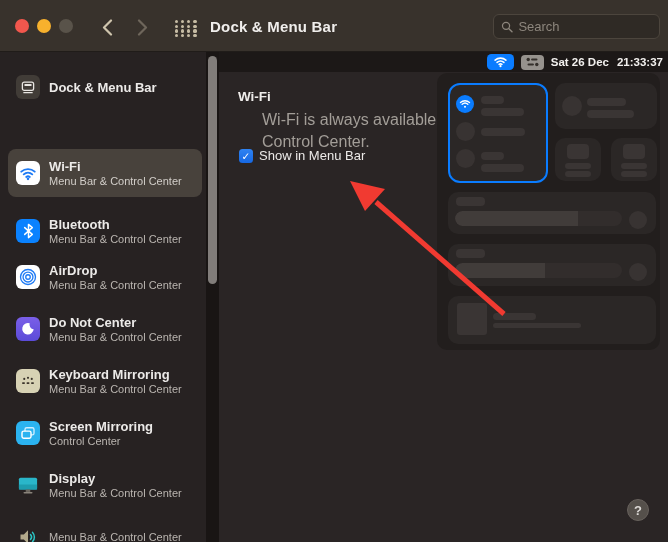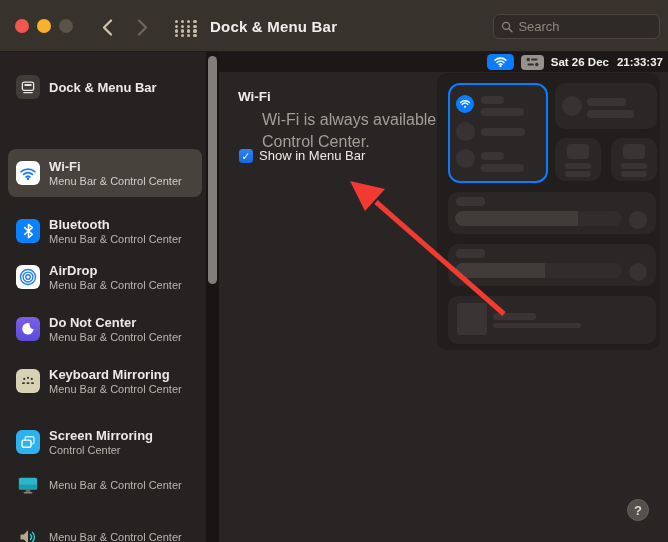--- a/index.html
+++ b/index.html
@@ -219,21 +219,21 @@
         <circle cx="12" cy="7.8" r="1.4" fill="#3a332a"></circle>
         <circle cx="17" cy="9.2" r="1.4" fill="#3a332a"></circle>
       </svg>
     </span>
     <span class="txt">
       <span class="t">Keyboard Mirroring</span>
       <span class="s">Menu Bar &amp; Control Center</span>
     </span>
   </div>
 
-  <div class="side-row" style="top:366px">
+  <div class="side-row" style="top:357px">
     <span class="sq" style="background:#2bb3f0">
       <svg width="18" height="18" viewBox="0 0 24 24">
         <rect x="8" y="5" width="12" height="9.5" rx="2.2" fill="none" stroke="#cfeeff" stroke-width="1.8"></rect>
         <rect x="4" y="9.5" width="12" height="9.5" rx="2.2" fill="#2bb3f0" stroke="#ffffff" stroke-width="1.9"></rect>
       </svg>
     </span>
     <span class="txt">
       <span class="t">Screen Mirroring</span>
       <span class="s">Control Center</span>
     </span>
@@ -242,20 +242,21 @@
   <div class="side-row" style="top:409px">
     <span class="sq">
       <svg width="22" height="20" viewBox="0 0 24 22">
         <rect x="2" y="3" width="20" height="13" rx="1.8" fill="#2ab6c9"></rect>
         <rect x="2" y="10.5" width="20" height="5.5" fill="#1e9dae"></rect>
         <rect x="9.5" y="16" width="5" height="2.6" fill="#6f6a62"></rect>
         <rect x="7" y="18.6" width="10" height="1.8" rx="0.9" fill="#8a847b"></rect>
       </svg>
     </span>
     <span class="txt">
+      <span class="t">Display</span>
       <span class="s">Menu Bar &amp; Control Center</span>
     </span>
   </div>
 
   <div class="side-row" style="top:461px">
     <span class="sq">
       <svg width="20" height="20" viewBox="0 0 24 24">
         <polygon points="3,9 7,9 12,4 12,20 7,15 3,15" fill="#b3aa8c"></polygon>
         <path d="M15 9 a4.5 4.5 0 0 1 0 6" fill="none" stroke="#2bc4c4" stroke-width="1.8" stroke-linecap="round"></path>
         <path d="M17.5 6.5 a8 8 0 0 1 0 11" fill="none" stroke="#2bc4c4" stroke-width="1.8" stroke-linecap="round"></path>

